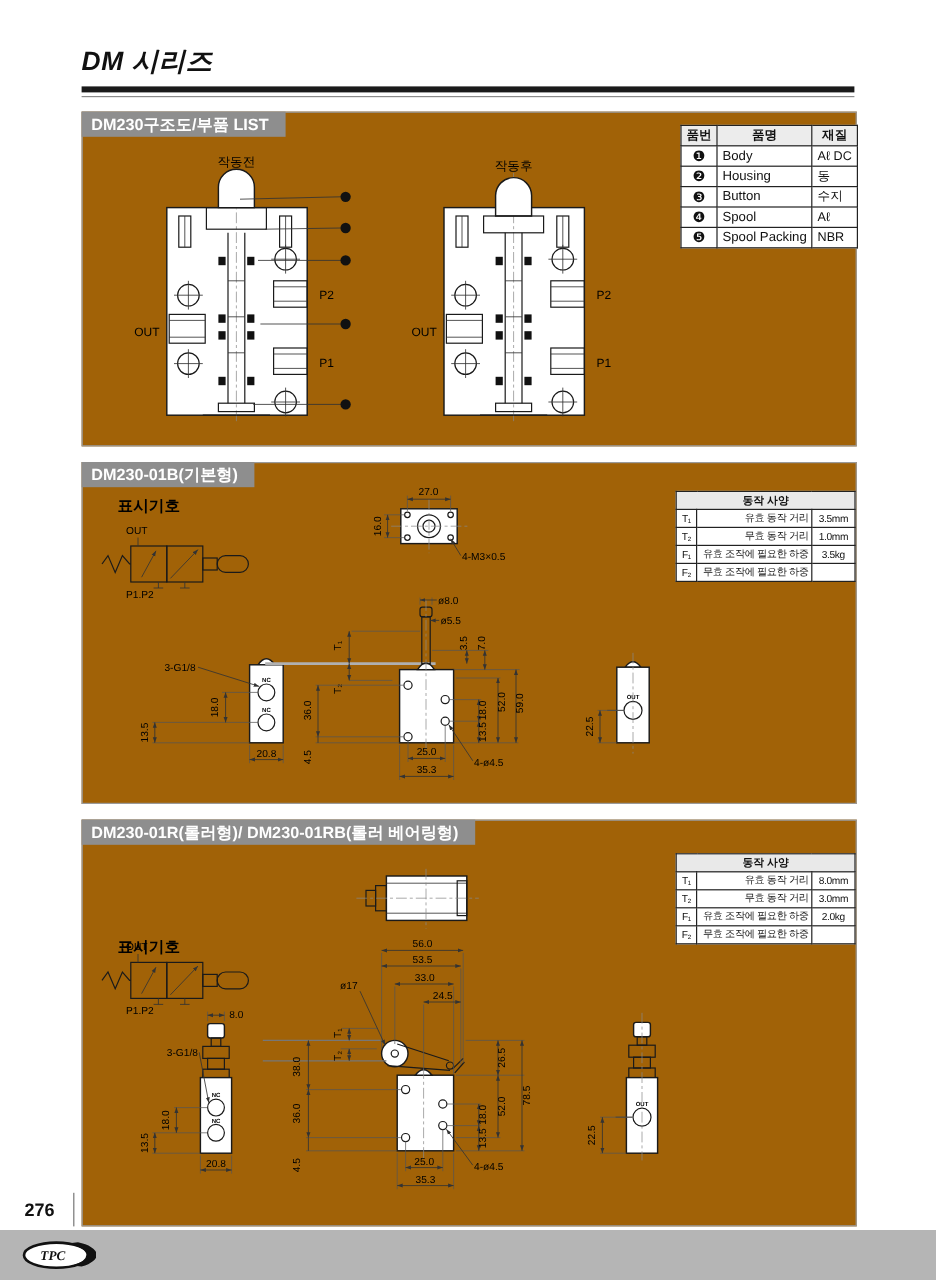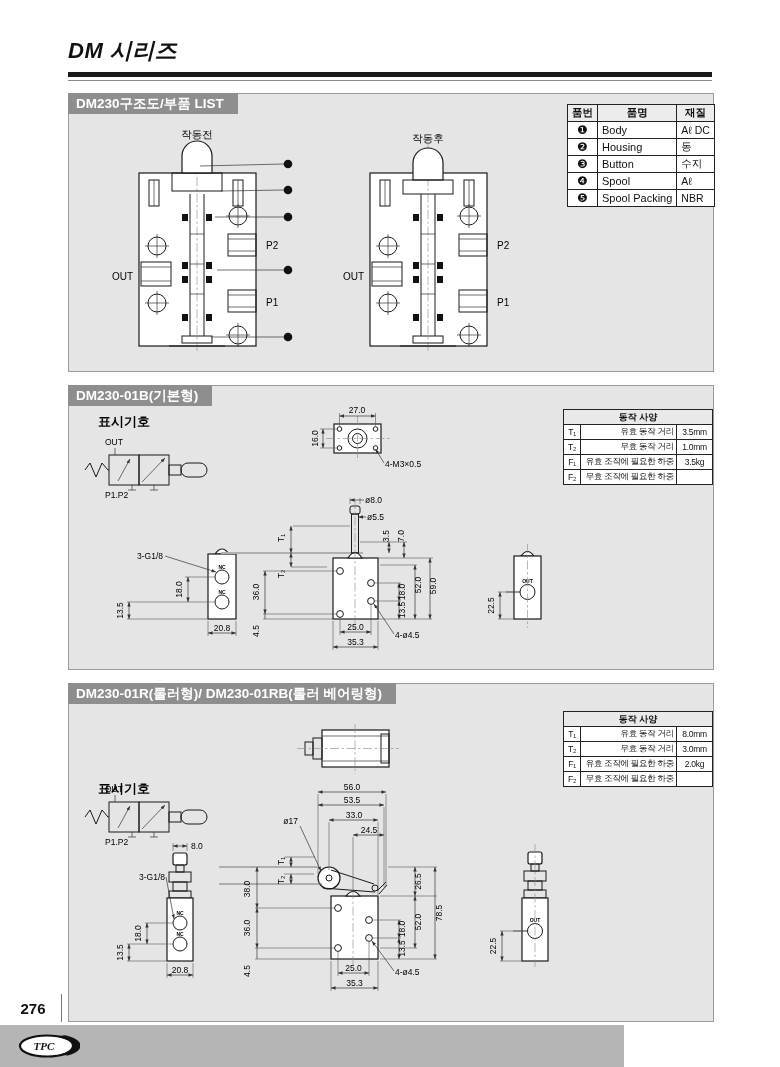--- a/index.html
+++ b/index.html
@@ -1,20 +1,20 @@
 <!DOCTYPE html>
 <html><head>
 <meta charset="utf-8">
 <style>
   html,body{margin:0;padding:0;background:#fff;}
   body{width:780px;height:1067px;position:relative;font-family:"Liberation Sans","DejaVu Sans",sans-serif;color:#111;overflow:hidden;}
   .title{position:absolute;left:68px;top:36px;font-size:22px;font-weight:bold;font-style:italic;letter-spacing:.5px;}
   .rule-thick{position:absolute;left:68px;top:72px;width:644px;height:5px;background:#1a1a1a;}
   .rule-thin{position:absolute;left:68px;top:80px;width:644px;height:1px;background:#8a8a8a;}
-  .box{position:absolute;left:68px;width:644px;border:1px solid #9a9a9a;background:#e5e5e5;}
+  .box{position:absolute;left:68px;width:644px;border:1px solid #9a9a9a;background:#a16207;}
   .box1{top:93px;height:277px;}
   .box2{top:385px;height:283px;}
   .box3{top:683px;height:337px;}
   .sec-header{position:absolute;left:-1px;top:-1px;height:21px;background:#8e8e8e;color:#fff;font-weight:bold;font-size:13.5px;line-height:21px;padding:0 14px 0 8px;white-space:nowrap;}
   svg.layer{position:absolute;left:0;top:0;}
   table{border-collapse:collapse;background:#fff;}
   .parts{position:absolute;left:466px;top:10px;font-size:11px;margin-left:32px;}
   .parts th,.parts td{border:1px solid #222;height:16px;padding:0 4px;white-space:nowrap;}
   .parts th{background:#ececec;font-weight:bold;text-align:center;font-size:10.5px;}
   .parts td.no{text-align:center;font-size:12px;width:24px;}
@@ -22,21 +22,21 @@
   .parts td.mat{text-align:left;width:45px;font-size:10.5px;}
   .spec{position:absolute;left:494px;font-size:8.5px;}
   .spec td{border:1px solid #222;height:14px;padding:0 2px;white-space:nowrap;letter-spacing:-.3px;}
   .spec td.t{background:#e9e9e9;font-weight:bold;text-align:center;font-size:9px;letter-spacing:0;}
   .spec td.k{text-align:center;width:14px;}
   .spec td.d{text-align:right;width:92px;}
   .spec td.v{text-align:center;width:34px;}
   .spec2{top:23px;} .spec3{top:27px;}
   .pageno{position:absolute;left:14px;top:1000px;width:38px;text-align:center;font-size:15px;font-weight:bold;}
   .pageno-bar{position:absolute;left:61px;top:994px;width:1px;height:28px;background:#777;}
-  .footer-band{position:absolute;left:0;top:1025px;width:624px;height:42px;background:#b5b5b5;}
+  .footer-band{position:absolute;left:0;top:1025px;width:780px;height:42px;background:#b5b5b5;}
   
   .oln{fill:#fff;stroke:#1a1a1a;stroke-width:1.2;}
   .oln2{fill:none;stroke:#1a1a1a;stroke-width:1;}
   .thin{stroke:#333;stroke-width:.7;fill:none;}
   .cl{stroke:#888;stroke-width:.6;stroke-dasharray:9 2.5 2.5 2.5;fill:none;}
   .dim{stroke:#333;stroke-width:.7;fill:none;}
   .ext{stroke:#555;stroke-width:.6;fill:none;}
   .ldr{stroke:#333;stroke-width:.7;fill:none;}
   .dt{font-size:8.5px;fill:#000;}
   .mid{text-anchor:middle;} .end{text-anchor:end;}

